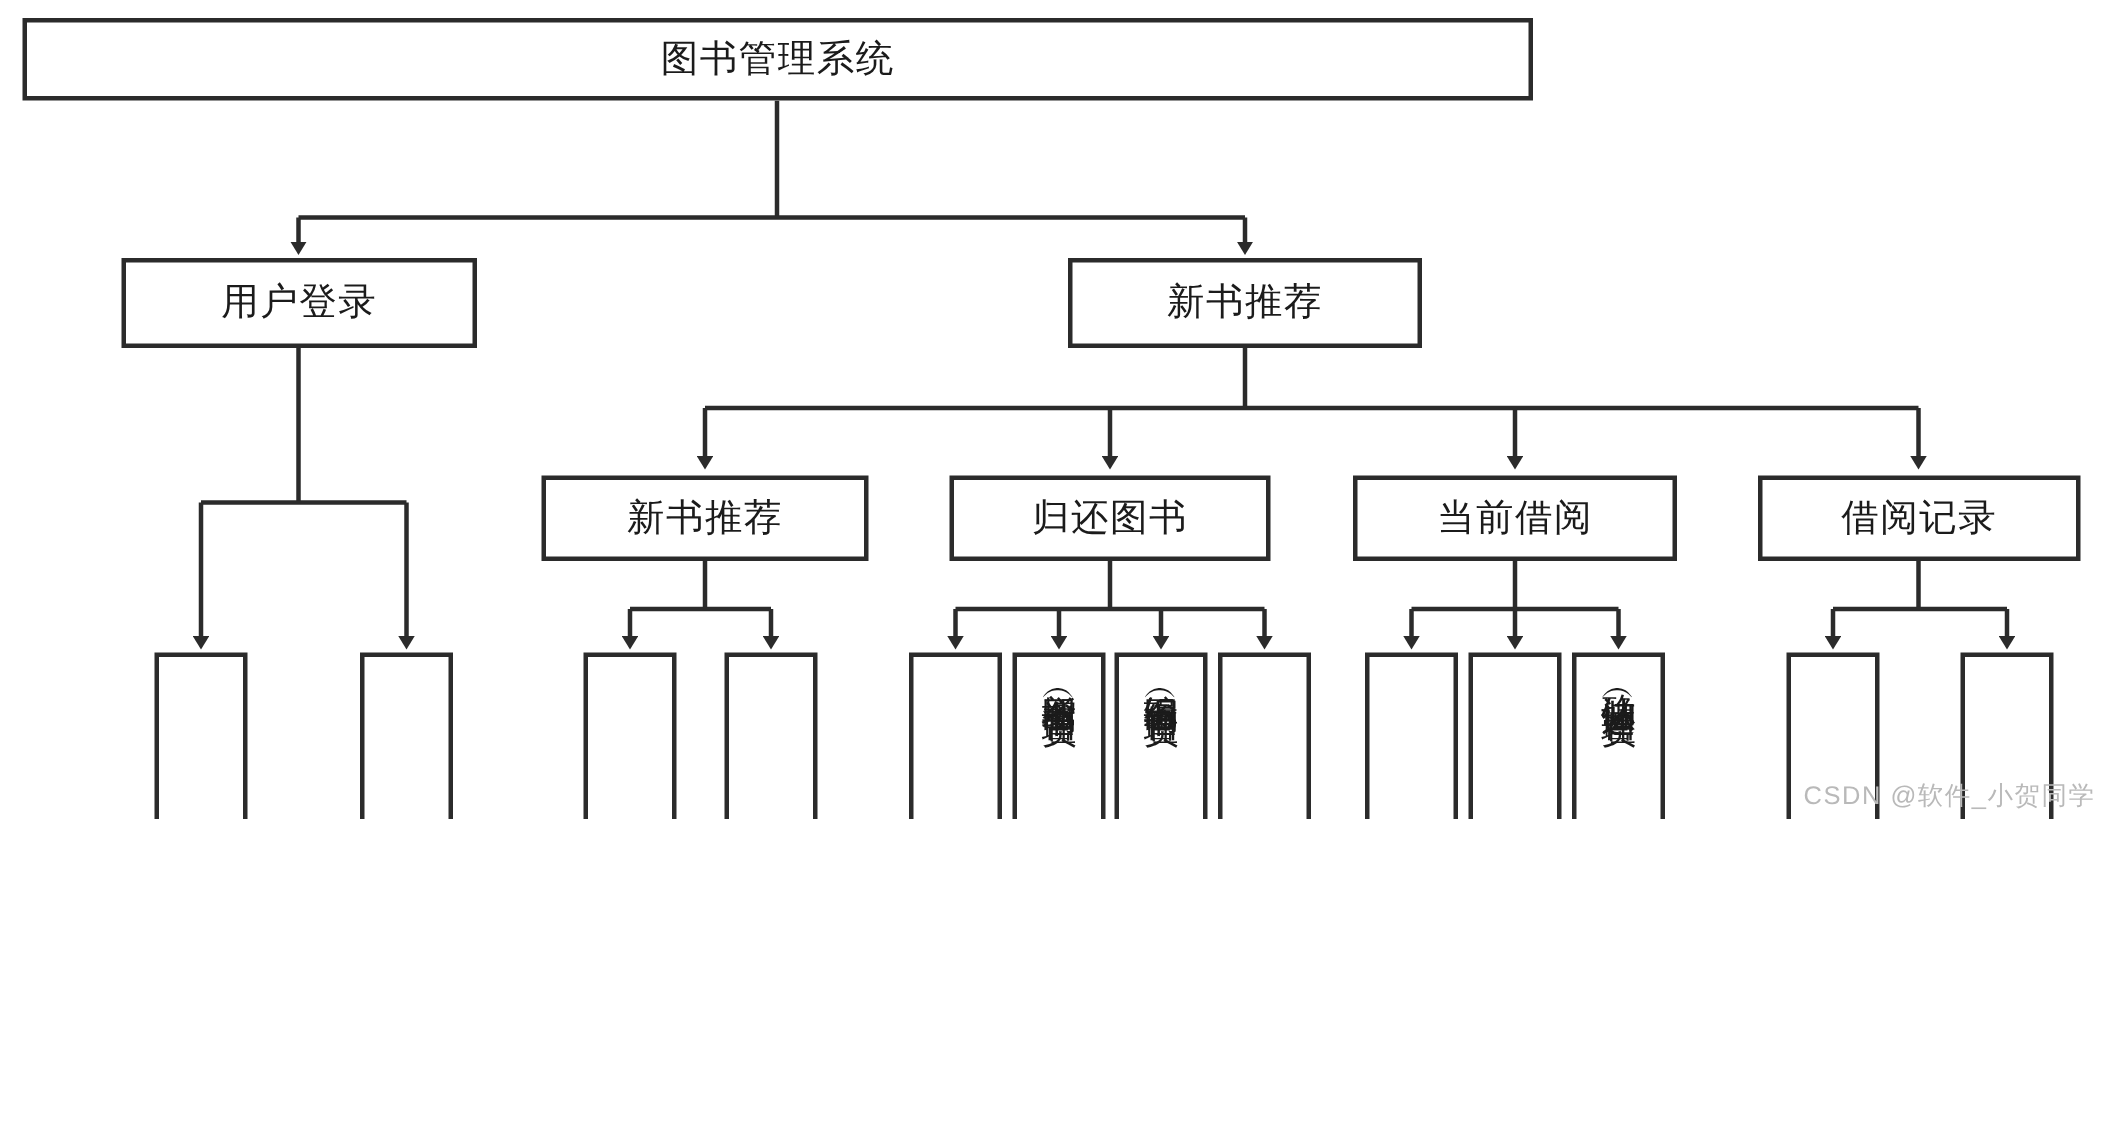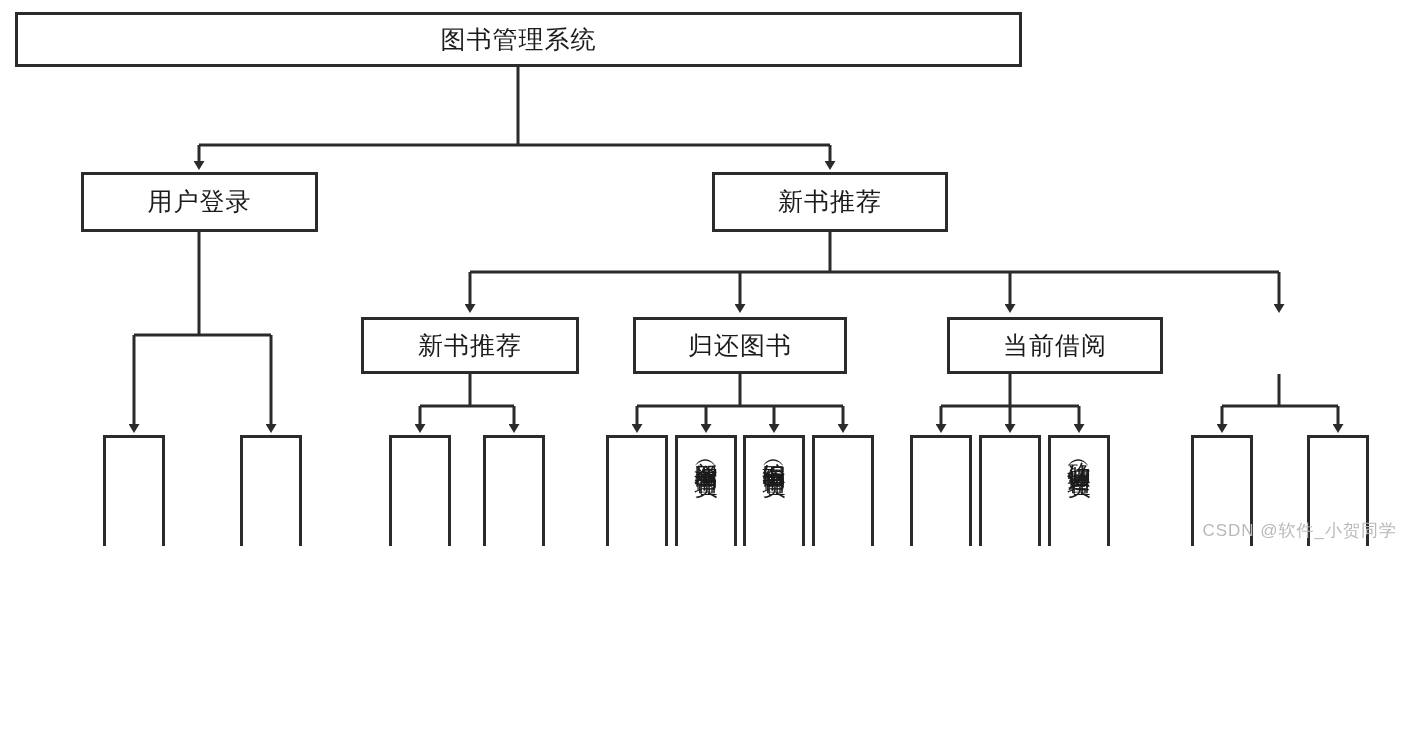--- a/index.html
+++ b/index.html
@@ -135,22 +135,25 @@
   <div class="node horiz" style="left:712px; top:172px; width:236px; height:60px;">
     <span class="label">新书推荐</span>
   </div>
 
   <div class="node horiz" style="left:361px; top:317px; width:218px; height:57px;">
     <span class="label">新书推荐</span>
   </div>
   <div class="node horiz" style="left:633px; top:317px; width:214px; height:57px;">
     <span class="label">归还图书</span>
   </div>
-  <div class="node horiz" style="left:947px; top:317px; width:216px; height:57px;">
+  <div class="node horiz" style="left:902px; top:317px; width:216px; height:57px;">
     <span class="label">当前借阅</span>
+  </div>
+  <div class="node horiz" style="left:1172px; top:317px; width:215px; height:57px;">
+    <span class="label">借阅记录</span>
   </div>
 
   <div class="node vert centered" style="left:103px; top:435px; width:62px; height:300px;">
     <span class="label">用户登录</span>
   </div>
   <div class="node vert centered" style="left:240px; top:435px; width:62px; height:300px;">
     <span class="label">注销登录</span>
   </div>
 
   <div class="node vert centered" style="left:389px; top:435px; width:62px; height:300px;">

